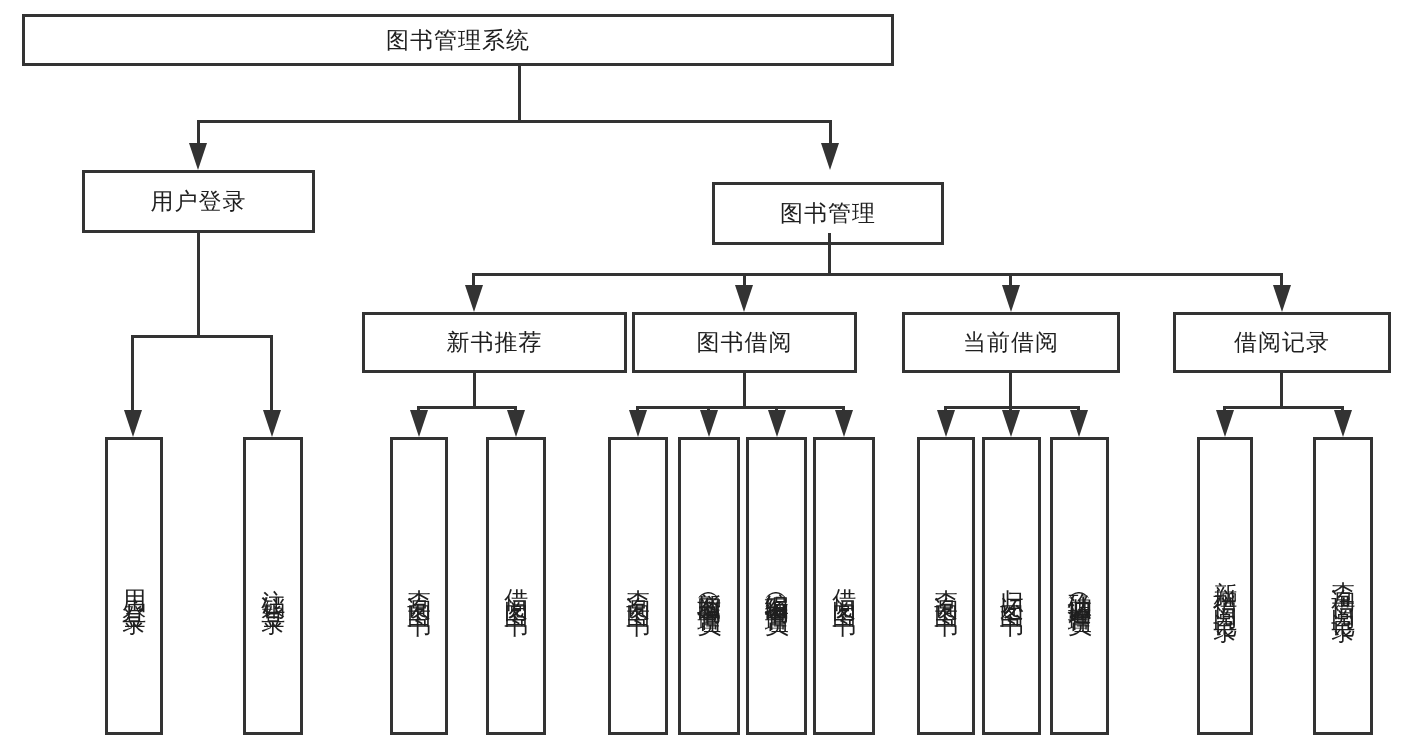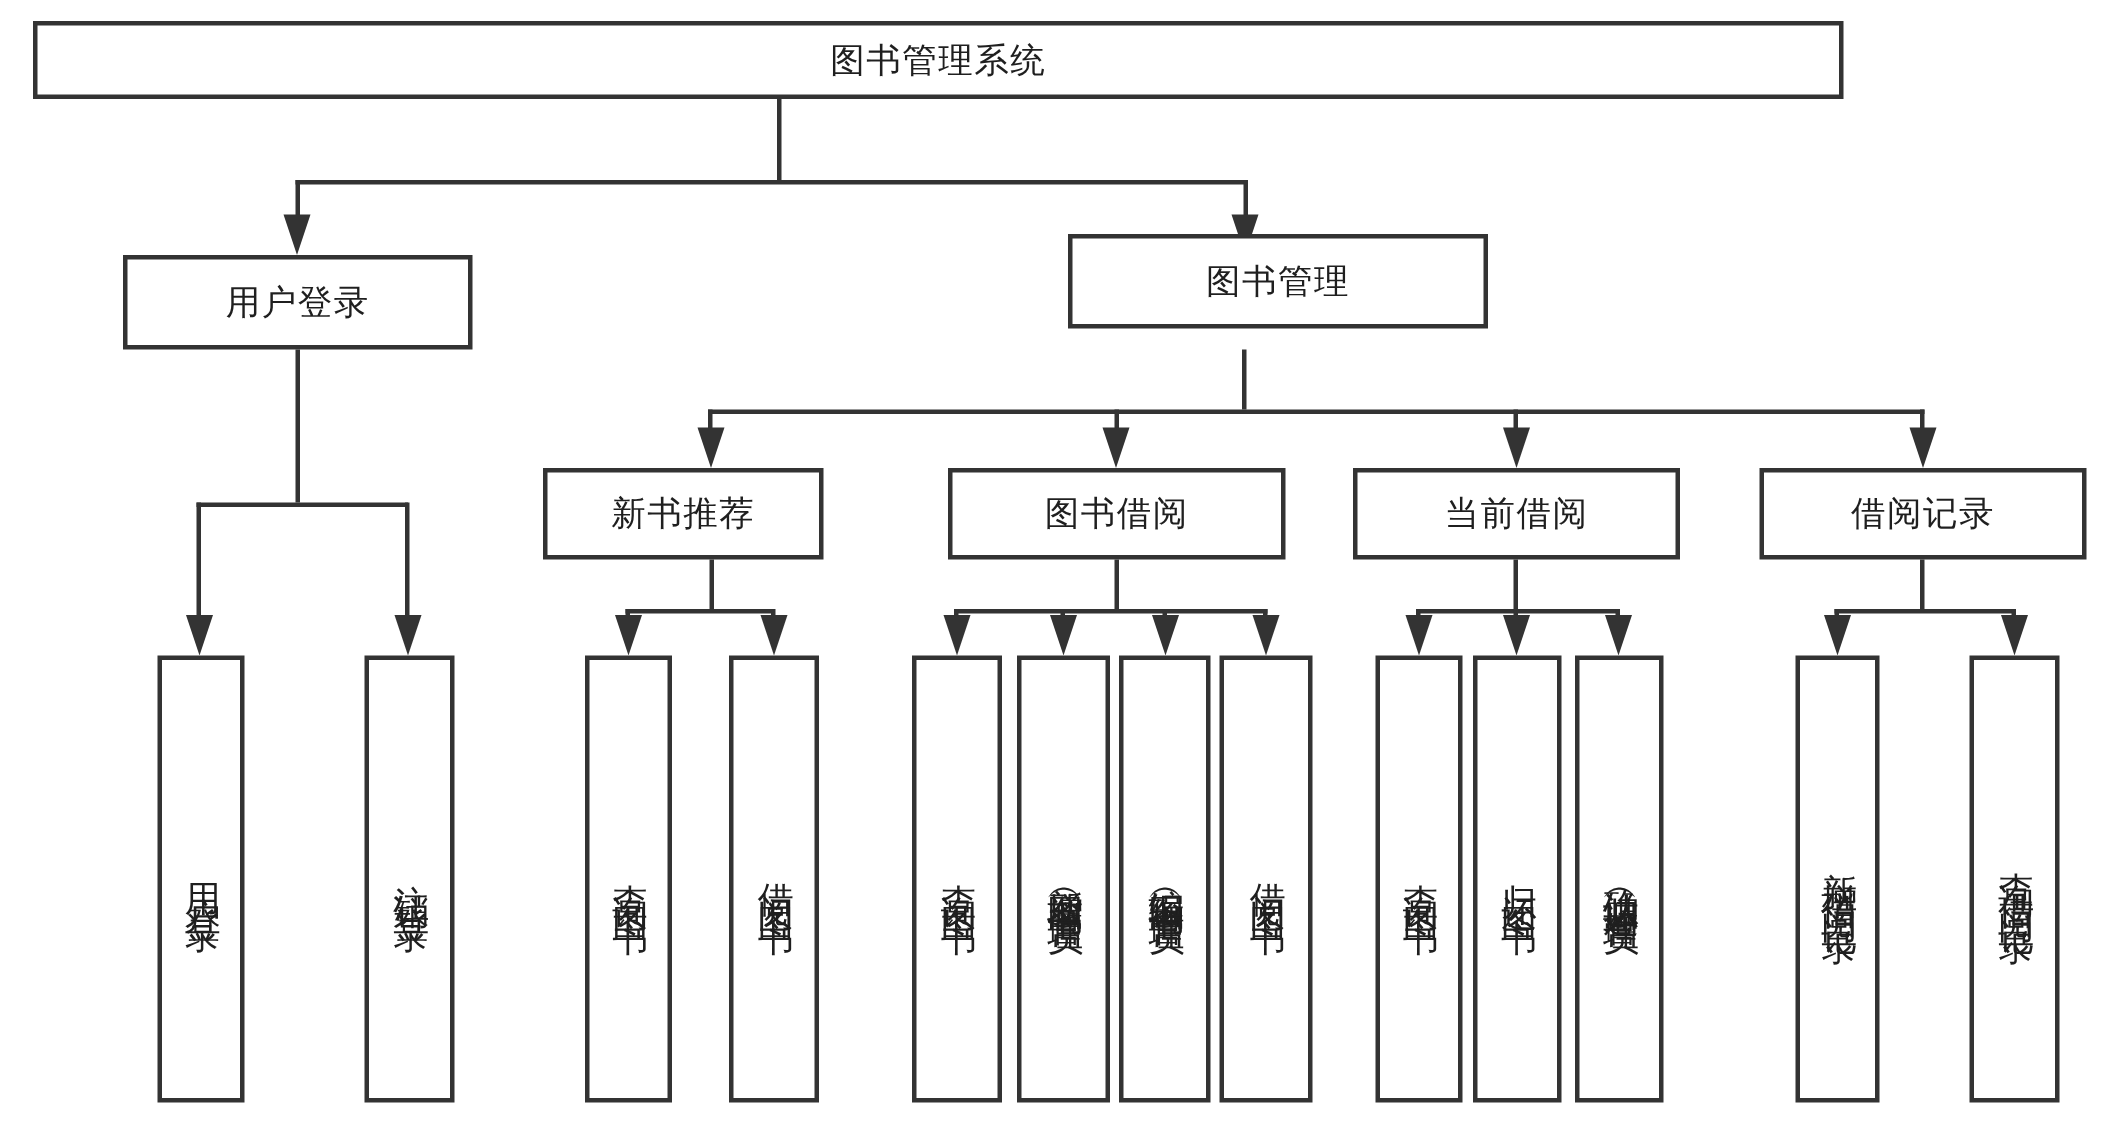--- a/index.html
+++ b/index.html
@@ -37,35 +37,35 @@
     position:absolute; left:1152px; top:711px;
     font-size:21px; color:#a7a7a7; letter-spacing:1px;
     z-index:5; white-space:nowrap;
   }
 </style>
 </head>
 <body>
 
 <div class="canvas">
 
-  <div class="node" style="left:22px; top:14px; width:1207px; height:52px;">
+  <div class="node" style="left:22px; top:14px; width:872px; height:52px;">
     <span>图书管理系统</span>
   </div>
 
   <div class="vline" style="left:518px; top:66px; height:54px;"></div>
   <div class="hline" style="left:197px; top:120px; width:634px;"></div>
   <div class="vline" style="left:197px; top:120px; height:40px;"></div>
   <div class="vline" style="left:829px; top:120px; height:40px;"></div>
   <div class="arrow" style="left:189px; top:143px;"></div>
   <div class="arrow" style="left:821px; top:143px;"></div>
 
   <div class="node" style="left:82px; top:170px; width:233px; height:63px;">
     <span>用户登录</span>
   </div>
-  <div class="node" style="left:712px; top:156px; width:280px; height:63px;font-family:Liberation Mono, monospace;">
+  <div class="node" style="left:712px; top:182px; width:232px; height:63px;font-family:Liberation Mono, monospace;">
     <span>图书管理</span>
   </div>
 
   <div class="vline" style="left:197px; top:233px; height:102px;"></div>
   <div class="hline" style="left:131px; top:335px; width:141px;"></div>
   <div class="vline" style="left:131px; top:335px; height:85px;"></div>
   <div class="vline" style="left:270px; top:335px; height:85px;"></div>
   <div class="arrow" style="left:124px; top:410px;"></div>
   <div class="arrow" style="left:263px; top:410px;"></div>
 
@@ -73,21 +73,21 @@
   <div class="hline" style="left:472px; top:273px; width:811px;"></div>
   <div class="vline" style="left:472px; top:273px; height:20px;"></div>
   <div class="vline" style="left:743px; top:273px; height:20px;"></div>
   <div class="vline" style="left:1009px; top:273px; height:20px;"></div>
   <div class="vline" style="left:1280px; top:273px; height:20px;"></div>
   <div class="arrow" style="left:465px; top:285px;"></div>
   <div class="arrow" style="left:735px; top:285px;"></div>
   <div class="arrow" style="left:1002px; top:285px;"></div>
   <div class="arrow" style="left:1273px; top:285px;"></div>
 
-  <div class="node" style="left:362px; top:312px; width:187px; height:61px;">
+  <div class="node" style="left:362px; top:312px; width:265px; height:61px;">
     <span>新书推荐</span>
   </div>
   <div class="node" style="left:632px; top:312px; width:225px; height:61px;">
     <span>图书借阅</span>
   </div>
   <div class="node" style="left:902px; top:312px; width:218px; height:61px;">
     <span>当前借阅</span>
   </div>
   <div class="node" style="left:1173px; top:312px; width:218px; height:61px;">
     <span>借阅记录</span>

